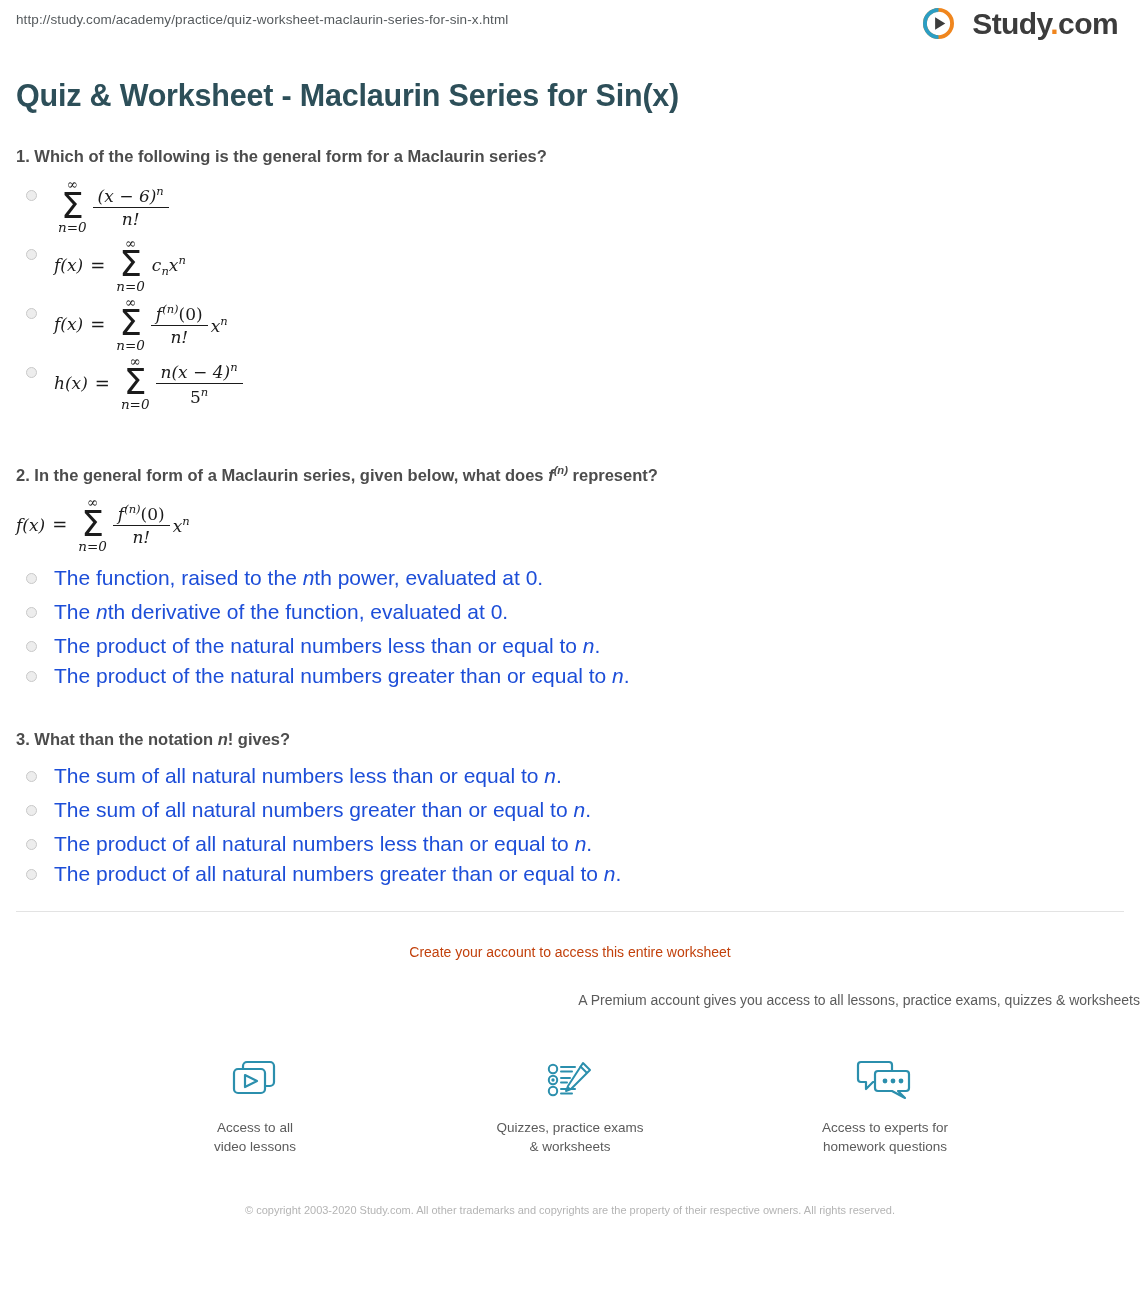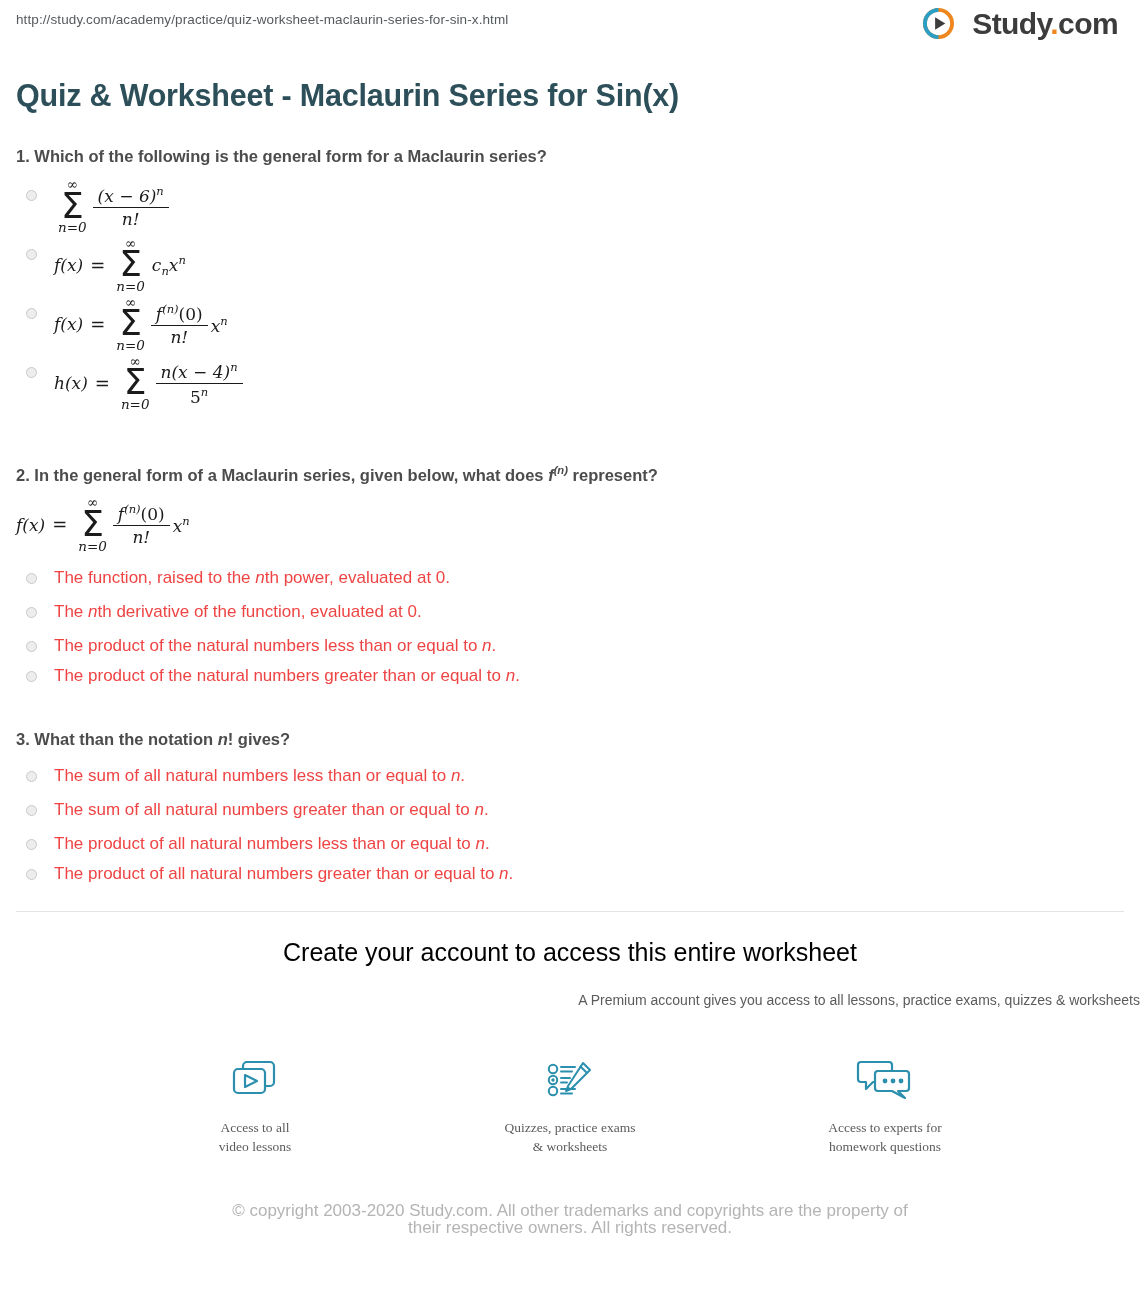--- a/index.html
+++ b/index.html
@@ -79,22 +79,22 @@
   .radio {
     width: 11px; height: 11px;
     border-radius: 50%;
     border: 1px solid #c9c9c9;
     background: #ededed;
     flex: 0 0 auto;
     margin: 6px 17px 0 10px;
   }
   .option-row.math .radio { margin-top: 0; align-self: flex-start; position: relative; top: 12px; }
   .option-text {
-    font-size: 17px;
-    color: #ef4444;
+    font-size: 21px;
+    color: #1d4ed8;
     line-height: 22px;
   }
   .option-text .it { font-style: italic; }
 
   
   .math {
     font-family: "DejaVu Serif", serif;
     color: #1b1b1b;
   }
   .mrow { display: inline-flex; align-items: center; }
@@ -140,53 +140,53 @@
   
   .divider {
     border: 0;
     border-top: 1px solid #e3e3e3;
     margin: 26px 16px 0 16px;
   }
 
   
   .cta { text-align: center; margin-top: 26px; }
   .cta-head {
-    font-size: 25px;
-    color: #000000;
+    font-size: 14px;
+    color: #c2410c;
     line-height: 28px;
     font-weight: normal;
   }
   .cta-sub {
     font-size: 14px;
     color: #5b5b5b;
     margin-top: 24px;
     line-height: 20px;
     text-align: right;
   }
 
   .features {
     display: flex;
     justify-content: center;
     gap: 150px;
     margin-top: 42px;
   }
-  .feature { width: 165px; text-align: center; font-family: Liberation Serif, serif; }
+  .feature { width: 165px; text-align: center; }
   .feature-icon { height: 56px; display: flex; align-items: center; justify-content: center; }
   .feature-label {
     margin-top: 10px;
     font-size: 13.5px;
     color: #5b5b5b;
     line-height: 19px;
   }
 
   .copyright {
     margin: 46px auto 0 auto;
     width: 700px;
     text-align: center;
-    font-size: 17px;
+    font-size: 11px;
     color: #b4b4b4;
     line-height: 17px;
   }
 </style>
 </head>
 <body>
 
 <div class="page-head">
   <div class="url-text">http://study.com/academy/practice/quiz-worksheet-maclaurin-series-for-sin-x.html</div>
 

